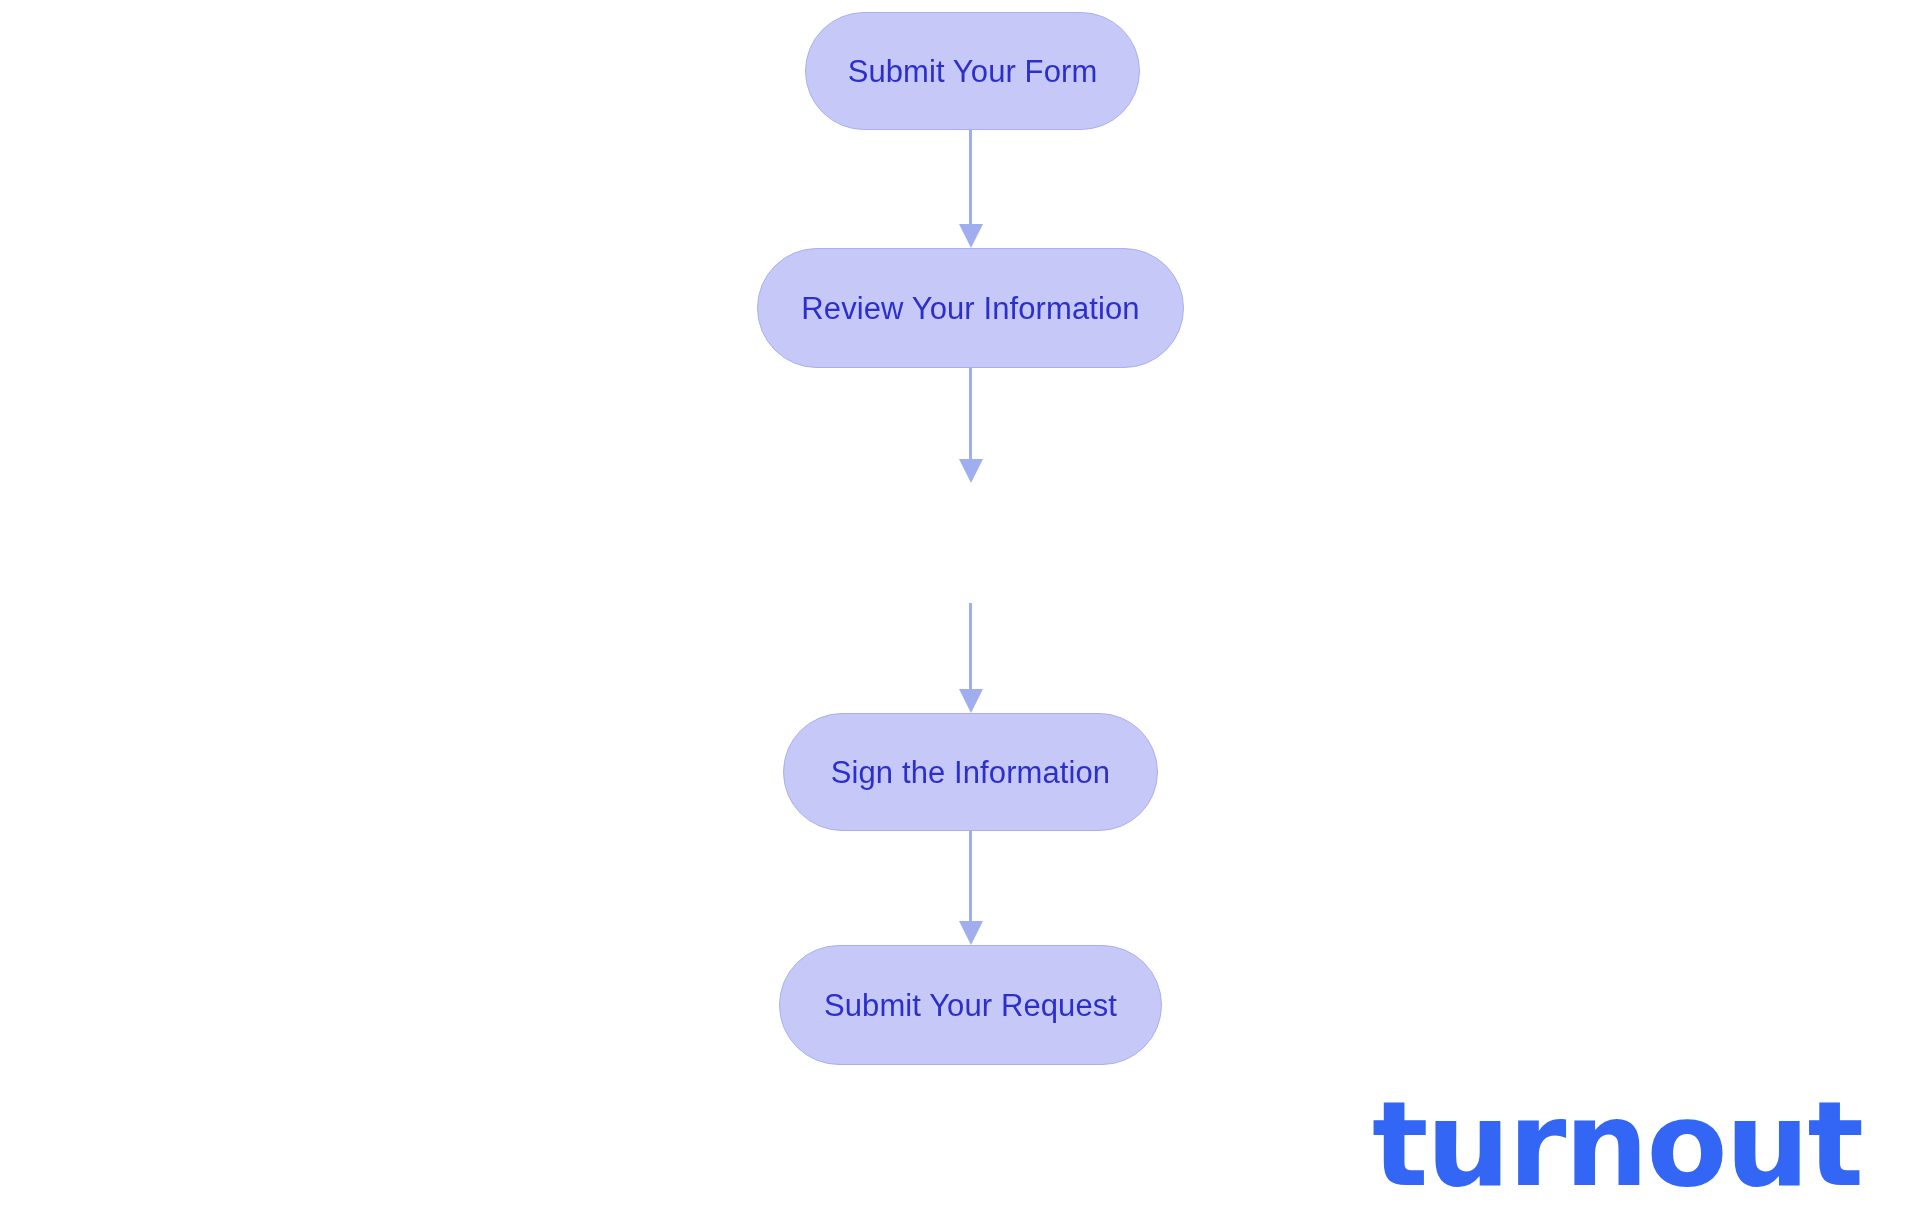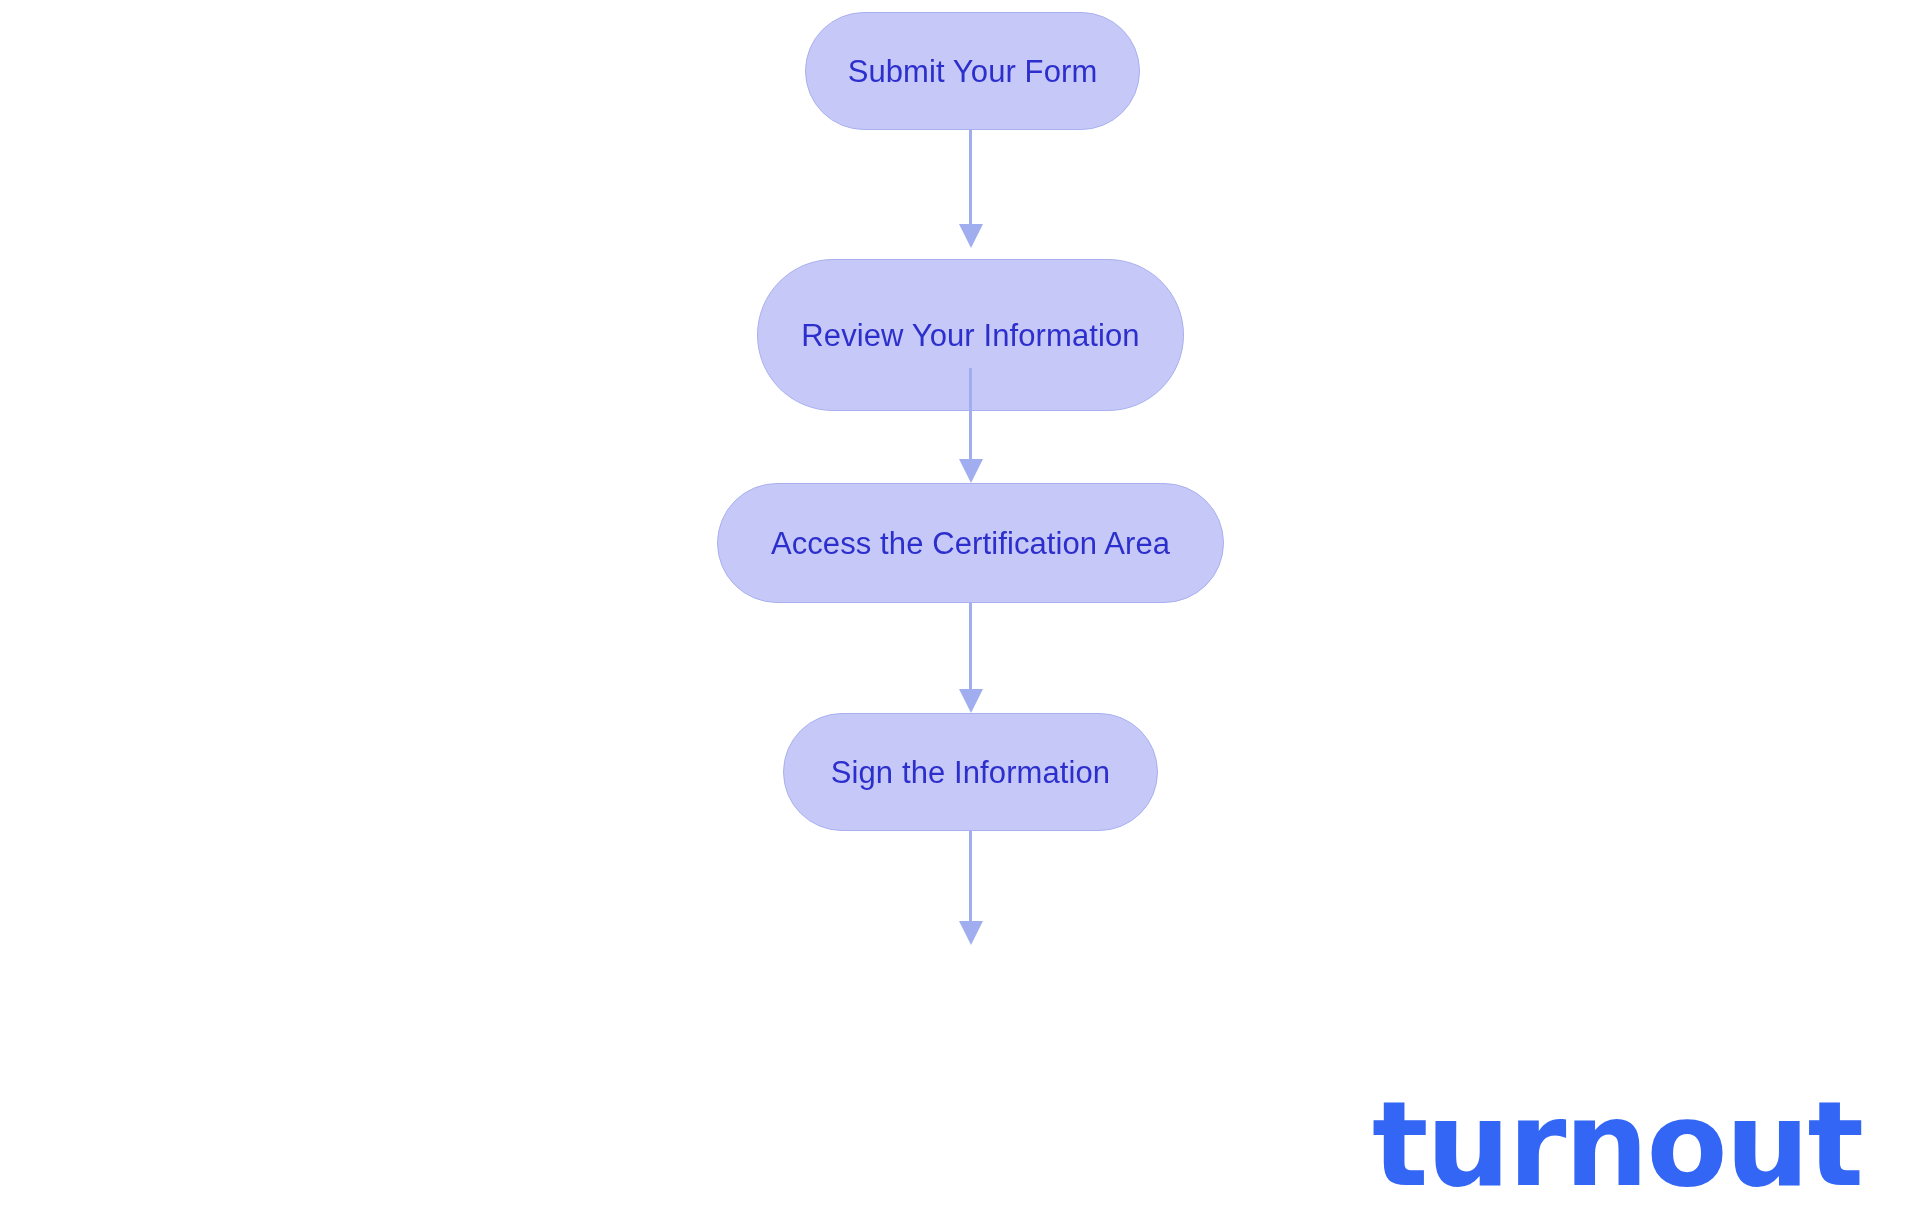--- a/index.html
+++ b/index.html
@@ -82,43 +82,43 @@
 
   <div class="node" id="node-1" style="left:805px; top:12px; width:335px; height:118px;">
     <span class="node-label">Submit Your Form</span>
   </div>
 
   <div class="connector" id="edge-1" style="left:969px; top:130px; height:118px;">
     <div class="stem" style="height:94px;"></div>
     <div class="head" style="top:94px;"></div>
   </div>
 
-  <div class="node" id="node-2" style="left:757px; top:259px; width:427px; height:152px;">
+  <div class="node" id="node-2" style="left:757px; top:248px; width:427px; height:120px;">
     <span class="node-label">Review Your Information</span>
   </div>
 
   <div class="connector" id="edge-2" style="left:969px; top:368px; height:115px;">
     <div class="stem" style="height:91px;"></div>
     <div class="head" style="top:91px;"></div>
   </div>
 
-  <div class="node" id="node-3" style="left:717px; top:483px; width:507px; height:120px;">
-    <span class="node-label">Access the Certification Area</span>
-  </div>
 
   <div class="connector" id="edge-3" style="left:969px; top:603px; height:110px;">
     <div class="stem" style="height:86px;"></div>
     <div class="head" style="top:86px;"></div>
   </div>
 
   <div class="node" id="node-4" style="left:783px; top:713px; width:375px; height:118px;">
     <span class="node-label">Sign the Information</span>
   </div>
 
   <div class="connector" id="edge-4" style="left:969px; top:831px; height:114px;">
     <div class="stem" style="height:90px;"></div>
     <div class="head" style="top:90px;"></div>
   </div>
 
+  <div class="node" id="node-5" style="left:779px; top:945px; width:383px; height:120px;">
+    <span class="node-label">Submit Your Request</span>
+  </div>
 
 </div>
 
 <div id="brand-logo">turnout</div>
 
 </body></html>

